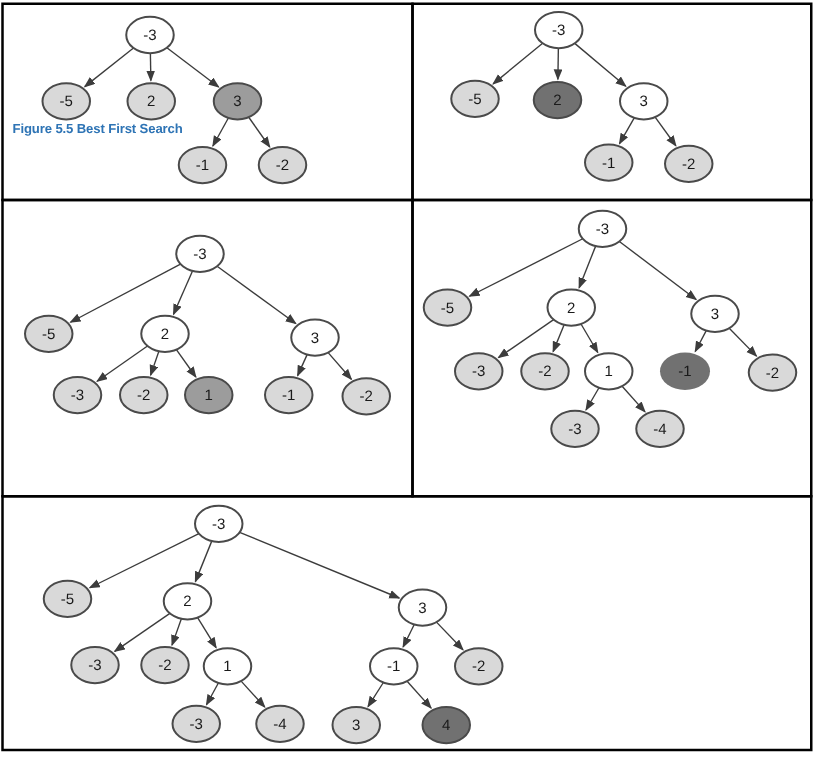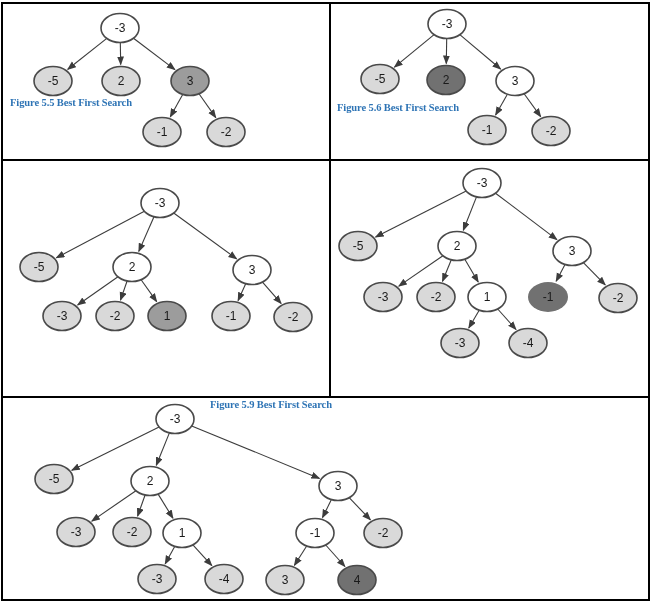--- a/index.html
+++ b/index.html
@@ -1,20 +1,20 @@
 <!DOCTYPE html>
 <html><head>
 <meta charset="utf-8">
 <style>
   html,body{margin:0;padding:0;background:#ffffff;}
   .stage{position:relative;width:653px;height:609px;background:#ffffff;overflow:hidden;
          font-family:"Liberation Sans", sans-serif;}
   #scene{position:absolute;left:0;top:0;}
   .caption{position:absolute;font-weight:bold;font-size:10.5px;letter-spacing:-0.1px;
-           white-space:nowrap;font-family:Liberation Serif, serif;}
+           white-space:nowrap;font-family:Liberation Sans, sans-serif;}
 </style>
 </head>
 <body>
 
 <div class="stage">
   <svg id="scene" width="653" height="609">
       <defs>
         <marker id="arw" markerWidth="10" markerHeight="8" refX="8" refY="3.5" orient="auto" markerUnits="userSpaceOnUse">
           <path d="M0,0 L9,3.5 L0,7 Z" fill="#3c3c3c"></path>
         </marker>
@@ -159,15 +159,13 @@
         <text x="315" y="537" text-anchor="middle" fill="#1a1a1a" font-size="12" font-family="&quot;Liberation Sans&quot;, sans-serif">-1</text>
         <ellipse cx="383" cy="533" rx="19" ry="14.5" fill="#d9d9d9" stroke="#4a4a4a" stroke-width="1.6"></ellipse>
         <text x="383" y="537" text-anchor="middle" fill="#1a1a1a" font-size="12" font-family="&quot;Liberation Sans&quot;, sans-serif">-2</text>
         <ellipse cx="285" cy="580" rx="19" ry="14.5" fill="#d9d9d9" stroke="#4a4a4a" stroke-width="1.6"></ellipse>
         <text x="285" y="584" text-anchor="middle" fill="#1a1a1a" font-size="12" font-family="&quot;Liberation Sans&quot;, sans-serif">3</text>
         <ellipse cx="357" cy="580" rx="19" ry="14.5" fill="#717171" stroke="#4a4a4a" stroke-width="1.6"></ellipse>
         <text x="357" y="584" text-anchor="middle" fill="#1a1a1a" font-size="12" font-family="&quot;Liberation Sans&quot;, sans-serif">4</text>
       </g>
     </svg>
   <div class="caption" id="cap-0" style="left: 10px; top: 97px; color: rgb(46, 116, 181);">Figure 5.5 Best First Search</div>
-  <div class="caption" id="cap-1" style="left: 337px; top: 102px; color: rgb(46, 116, 181);">Figure 5.6 Best First Search</div>
-  <div class="caption" id="cap-4" style="left: 210px; top: 399px; color: rgb(46, 116, 181);">Figure 5.9 Best First Search</div>
 </div>
 
 </body></html>

